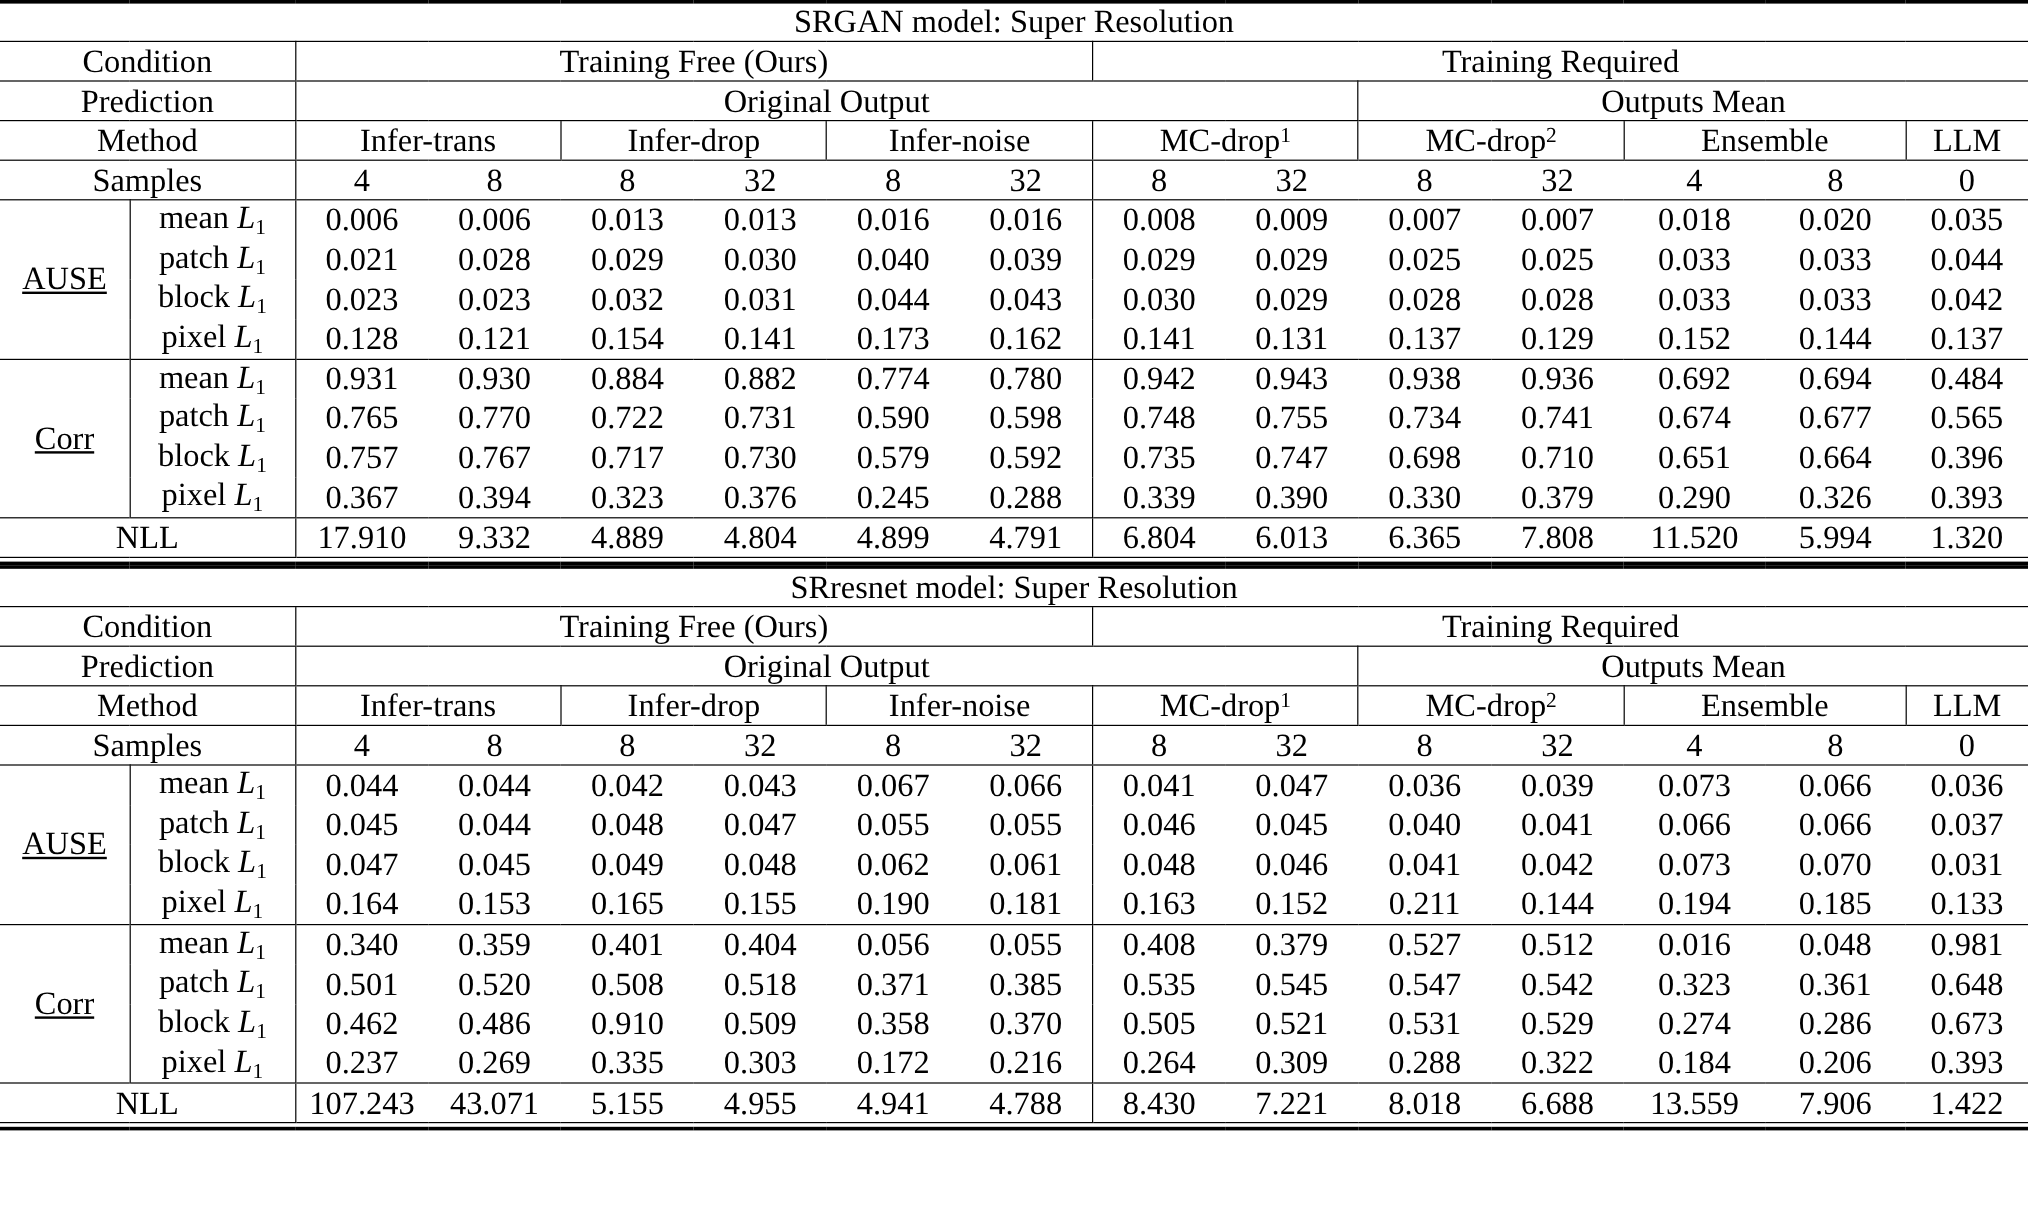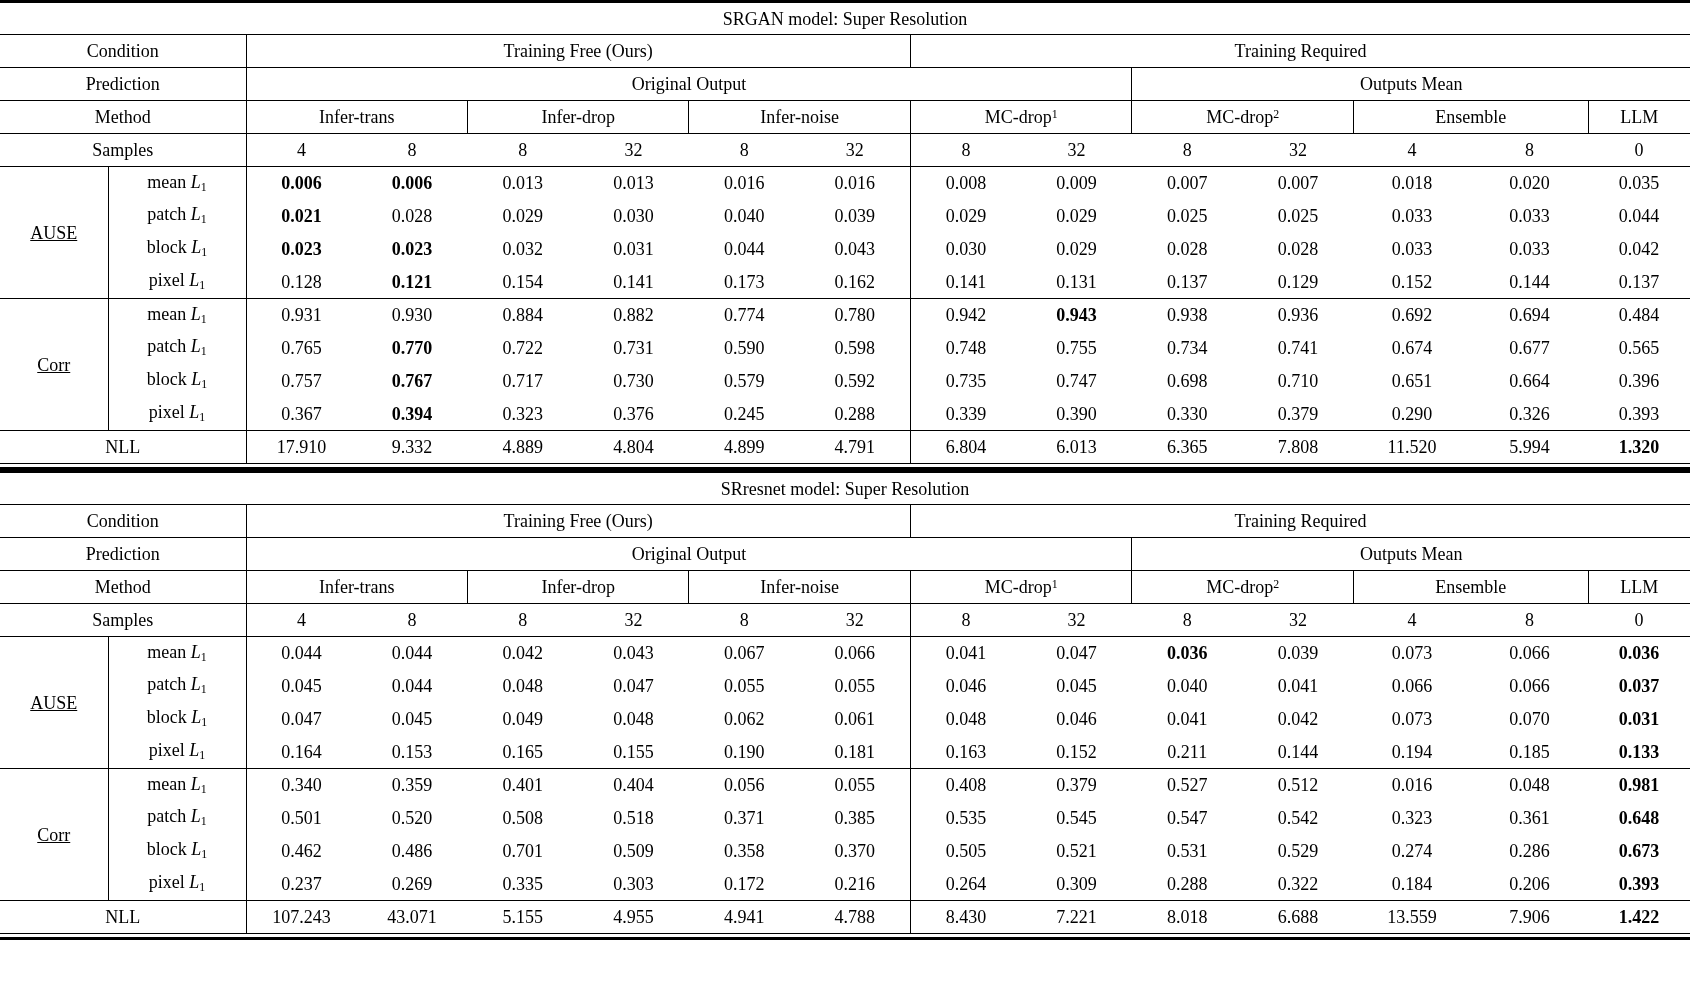--- a/index.html
+++ b/index.html
@@ -17,38 +17,38 @@
   .sheet {
     width: 1690px;
     height: 1006px;
     box-sizing: border-box;
     padding: 0;
   }
   table.tbl {
     border-collapse: collapse;
     width: 1690px;
     table-layout: fixed;
-    font-size: 18px;
+    font-size: 27px;
     line-height: 1.0;
   }
   table.tbl td {
     padding: 1px 4px;
     text-align: center;
     vertical-align: middle;
     white-space: nowrap;
     height: 33px;
     box-sizing: border-box;
   }
   
   .rt-top    { border-top: 3px solid #000; }
   .r-top     { border-top: 1.6px solid #000; }
   .r-bot     { border-bottom: 1.6px solid #000; }
   .vl        { border-left: 1.6px solid #000; }
 
-  .bold { font-weight: bold; margin-left: 40px; }
+  .bold { font-weight: normal; margin-left: 40px; }
   .num  { font-variant-numeric: tabular-nums; }
   .sub  { font-size: 0.66em; vertical-align: -0.28em; }
   .sup  { font-size: 0.66em; vertical-align: 0.45em; }
   .ital { font-style: italic; }
   .rlabel { text-align: right; padding-right: 12px; }
   .title-cell { text-align: center; height: 38px; }
   .spanlabel { text-align: center; text-decoration: underline; }
 </style>
 </head>
 <body>
@@ -417,21 +417,21 @@
             <td class="num">0.547</td>
             <td class="num">0.542</td>
             <td class="num">0.323</td>
             <td class="num">0.361</td>
             <td class="num bold">0.648</td>
           </tr>
           <tr>
             <td class="rlabel vl"><span>block <span class="ital">L</span><span class="sub">1</span></span></td>
             <td class="num vl">0.462</td>
             <td class="num">0.486</td>
-            <td class="num">0.701</td>
+            <td class="num">0.910</td>
             <td class="num">0.509</td>
             <td class="num">0.358</td>
             <td class="num">0.370</td>
             <td class="num vl">0.505</td>
             <td class="num">0.521</td>
             <td class="num">0.531</td>
             <td class="num">0.529</td>
             <td class="num">0.274</td>
             <td class="num">0.286</td>
             <td class="num bold">0.673</td>

